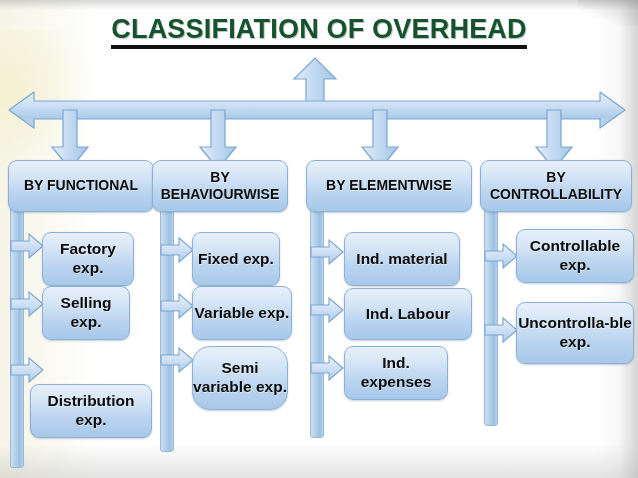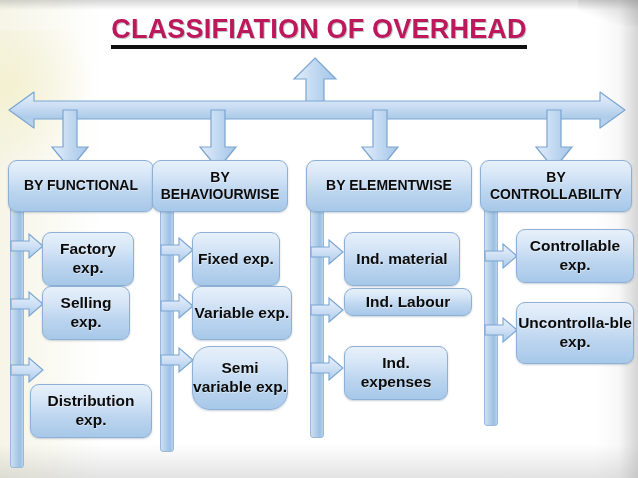--- a/index.html
+++ b/index.html
@@ -71,21 +71,21 @@
   
   .title {
     position: absolute;
     left: 0;
     top: 14px;
     width: 638px;
     text-align: center;
     font-size: 27px;
     font-weight: bold;
     letter-spacing: 0.2px;
-    color: #be185d;
+    color: #14532d;
     text-shadow: 1px 1px 0 rgba(80,80,80,0.35);
     white-space: nowrap;
   }
   .title span.txt {
     border-bottom: 4px solid #111111;
     padding-bottom: 1px;
   }
 
   
   
@@ -152,21 +152,21 @@
     font-size: 14px;
     height: 52px;
     left: 0;
     top: 0;
   }
   .leaf-node {
     font-size: 15.5px;
     left: 34px;
   }
   .leaf-node.two-line { height: 54px; }
-  .leaf-node.one-line { height: 28px; }
+  .leaf-node.one-line { height: 52px; }
   .leaf-node.three-line { height: 64px; border-radius: 18px; }
 </style>
 </head>
 <body>
 
 <div id="slide">
 
   <div class="bg-base"></div>
   <div class="bg-tint-left"></div>
   <div class="bg-tint-topleft"></div>

